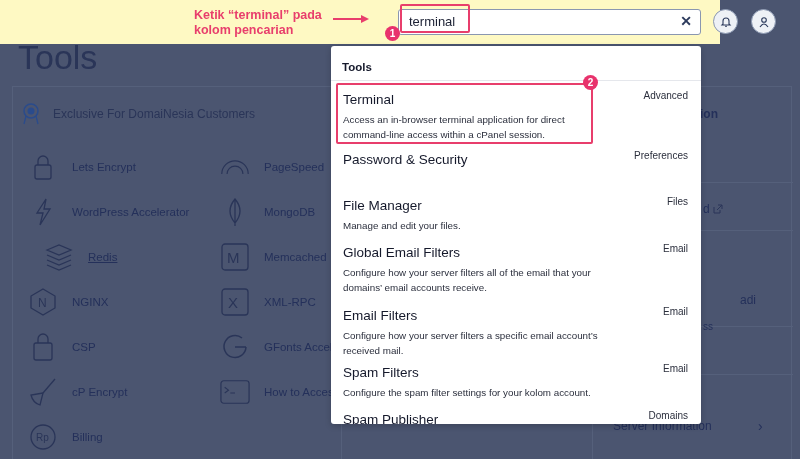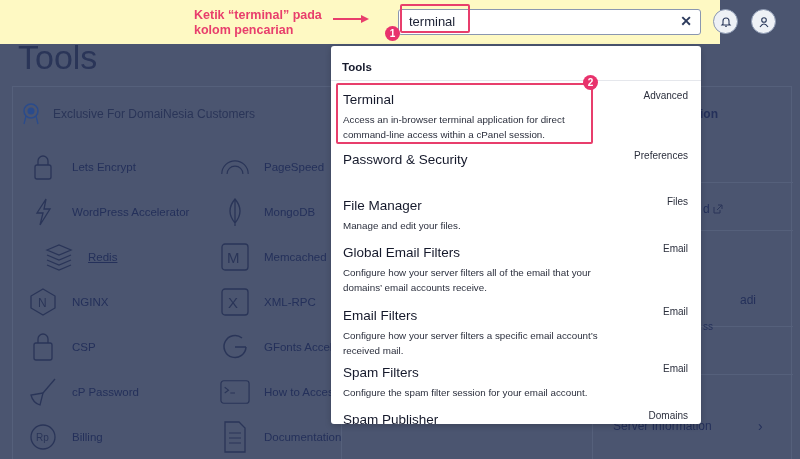--- a/index.html
+++ b/index.html
@@ -131,21 +131,21 @@
       </div>
     <span>CSP</span>
   </div>
   <div class="tool" style="left:28px; top:333px;">
     <div class="ic">
         <svg width="30" height="30" viewBox="0 0 30 30">
           <path d="M27 2 L15 16" stroke="#2a3558" stroke-width="1.3"></path>
           <path d="M15 16 L3 18 Q5 26 12 28 Z" fill="none" stroke="#2a3558" stroke-width="1.3"></path>
         </svg>
       </div>
-    <span>cP Password</span>
+    <span>cP Encrypt</span>
   </div>
   <div class="tool" style="left:28px; top:378px;">
     <div class="ic">
         <svg width="30" height="30" viewBox="0 0 30 30">
           <circle cx="15" cy="15" r="12" fill="none" stroke="#2a3558" stroke-width="1.3"></circle>
           <text x="8" y="19" font-size="10" fill="#2a3558" font-family="Liberation Sans, sans-serif">Rp</text>
         </svg>
       </div>
     <span>Billing</span>
   </div>
@@ -194,29 +194,20 @@
     <span>GFonts Accele</span>
   </div>
   <div class="tool" style="left:220px; top:333px;">
     <div class="ic">
         <svg width="32" height="26" viewBox="0 0 32 26">
           <rect x="1" y="1" width="30" height="24" rx="3" fill="none" stroke="#2a3558" stroke-width="1.3"></rect>
           <path d="M5 8 L9 11 L5 14 M11 14 H16" fill="none" stroke="#2a3558" stroke-width="1.2"></path>
         </svg>
       </div>
     <span>How to Acces</span>
-  </div>
-  <div class="tool" style="left:220px; top:378px;">
-    <div class="ic">
-        <svg width="24" height="32" viewBox="0 0 24 32">
-          <path d="M2 1 H16 L22 7 V31 H2 Z" fill="none" stroke="#2a3558" stroke-width="1.3"></path>
-          <path d="M6 12 H18 M6 17 H18 M6 22 H18" stroke="#2a3558" stroke-width="1.1"></path>
-        </svg>
-      </div>
-    <span>Documentation</span>
   </div>
 
   <div class="right-panel">
     <div class="right-row" style="top:0; height:96px;"></div>
     <div class="right-row" style="top:96px; height:48px;"></div>
     <div class="right-row" style="top:144px; height:96px;"></div>
     <div class="right-row" style="top:240px; height:48px;"></div>
     <span class="right-text" style="left:103px; top:20px; font-weight:bold;">tion</span>
     <span class="right-text" style="left:110px; top:115px;">d</span>
     <svg style="position:absolute; left:120px; top:117px;" width="10" height="10" viewBox="0 0 10 10">
@@ -253,21 +244,21 @@
     <div class="dd-desc">Configure how your server filters all of the email that your domains’ email accounts receive.</div>
     <div class="dd-cat">Email</div>
   </div>
   <div class="dd-item" style="top:262px; height:55px;">
     <div class="dd-title">Email Filters</div>
     <div class="dd-desc">Configure how your server filters a specific email account’s received mail.</div>
     <div class="dd-cat">Email</div>
   </div>
   <div class="dd-item" style="top:319px; height:40px;">
     <div class="dd-title">Spam Filters</div>
-    <div class="dd-desc" style="width:300px;">Configure the spam filter session for your email account.</div>
+    <div class="dd-desc" style="width:300px;">Configure the spam filter settings for your kolom account.</div>
     <div class="dd-cat">Email</div>
   </div>
   <div class="dd-item" style="top:366px; height:20px;">
     <div class="dd-title">Spam Publisher</div>
     <div class="dd-cat">Domains</div>
   </div>
 </div>
 
 <div class="highlight-2"></div>
 <div class="badge badge-2">2</div>

